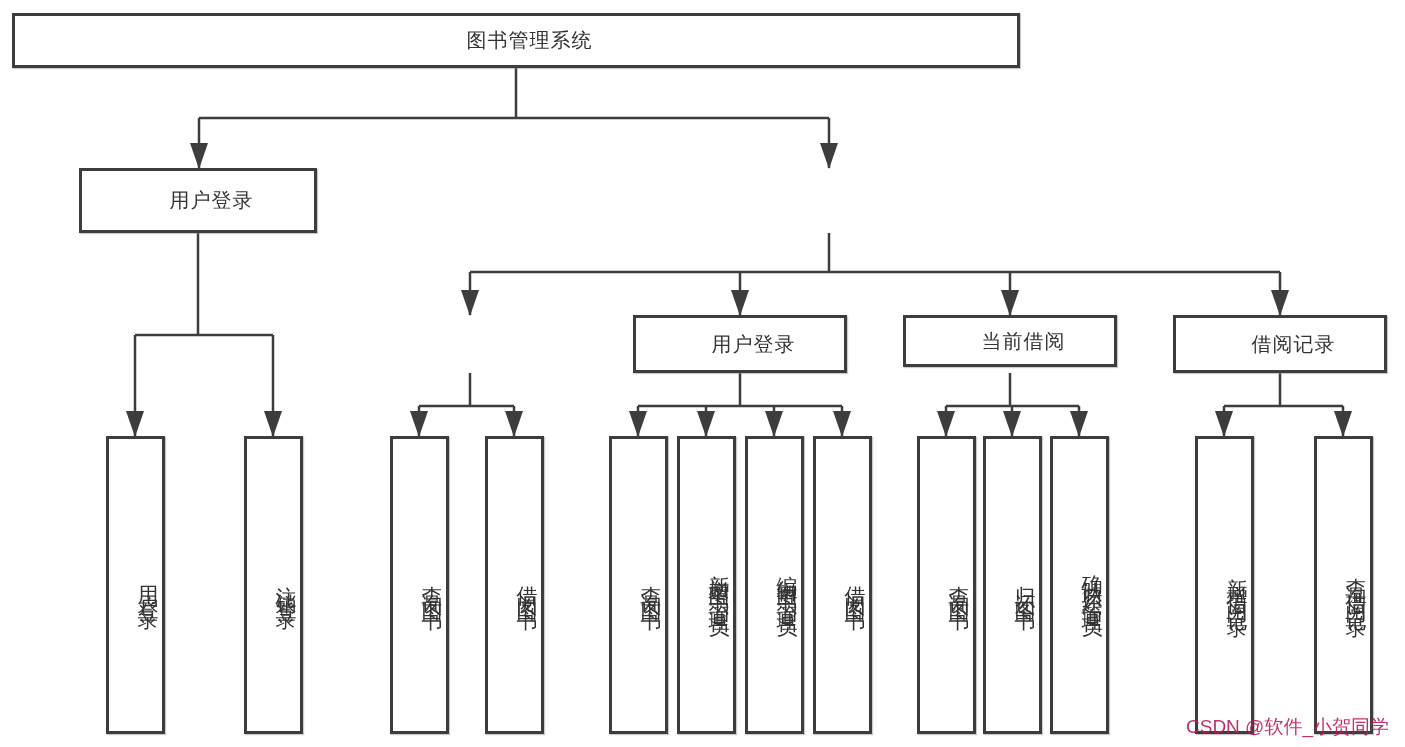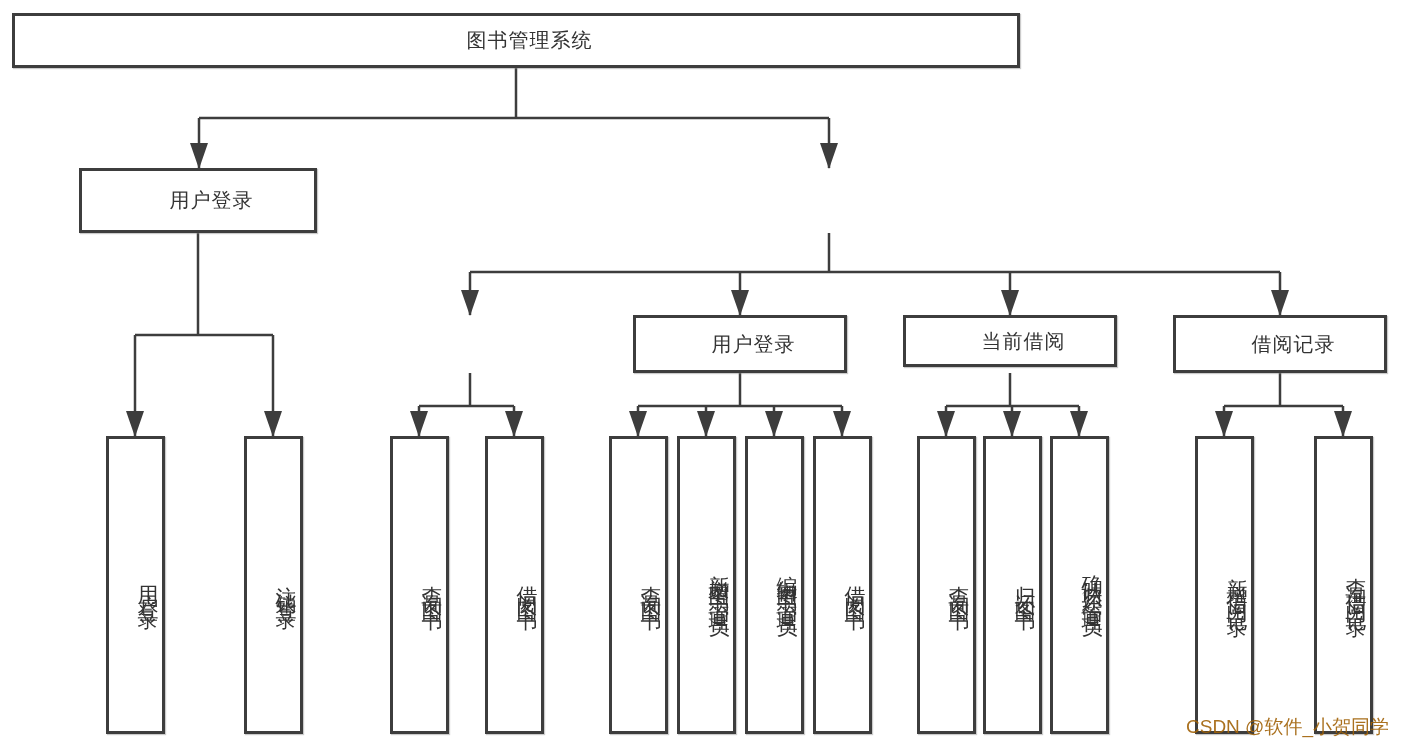--- a/index.html
+++ b/index.html
@@ -51,21 +51,21 @@
     line-height: 1;
   }
   .v-box.long span {
     letter-spacing: 6px;
   }
   .watermark {
     position: absolute;
     left: 1186px;
     top: 714px;
     font-size: 19px;
-    color: #a16207;
+    color: #be185d;
     opacity: 0.9;
     white-space: nowrap;
     z-index: 5;
   }
 </style>
 </head>
 <body>
 
 <div class="canvas">
 

